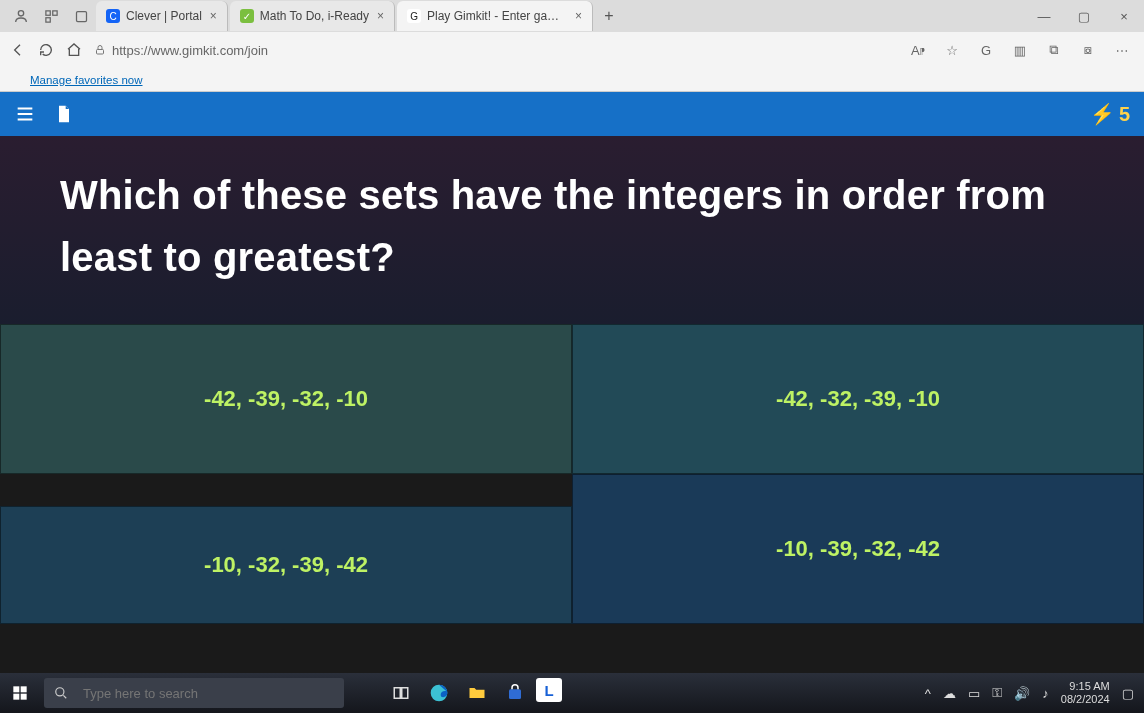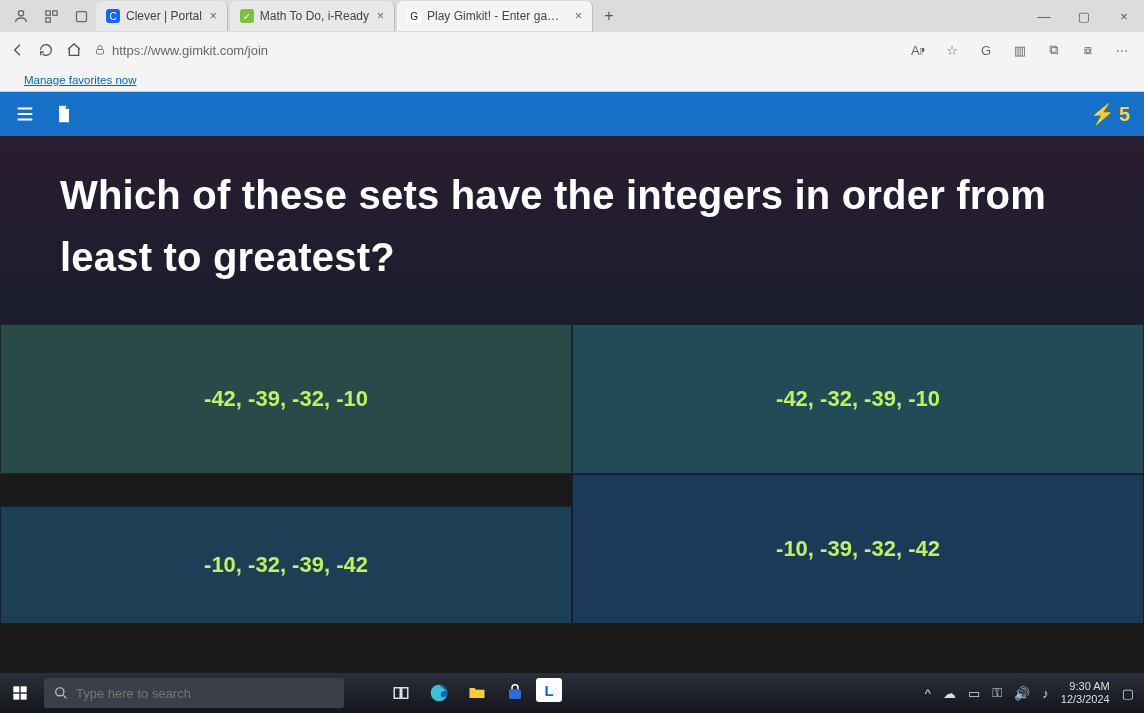--- a/index.html
+++ b/index.html
@@ -20,40 +20,40 @@
 
   .addr-row { display:flex; align-items:center; height:36px; padding: 0 4px; background:#f4f4f4; }
   .addr-row .nav-btn { width:28px; height:28px; display:flex; align-items:center; justify-content:center; color:#555; border-radius:4px; }
   .addr-bar { flex: 0 0 auto; display:flex; align-items:center; margin-left:6px; }
   .addr-bar .lock { color:#777; font-size:12px; margin-right:6px;}
   .addr-bar .url { font-size:13px; color:#666; }
   .addr-right { margin-left:auto; display:flex; gap:14px; padding-right:8px; color:#666; }
   .addr-right .ext { width:20px; height:20px; display:flex; align-items:center; justify-content:center; font-size:13px;}
 
   .fav-hint { height:24px; background:#f4f4f4; font-size:11.5px; color:#555; padding: 0 10px; display:flex; align-items:center; border-bottom:1px solid #ccc;}
-  .fav-hint a { color:#0067b8; text-decoration: underline; margin-left:14px; cursor:pointer;}
+  .fav-hint a { color:#0067b8; text-decoration: underline; margin-left:20px; cursor:pointer;}
 
   
   .app { position: relative; width:100%; }
   .app-header { height:44px; background:#1670c7; display:flex; align-items:center; padding:0 14px; color:#fff; }
   .app-header .menu-icon, .app-header .doc-icon { margin-right:18px; display:flex; align-items:center; }
   .app-header .score { margin-left:auto; color:#ffd24a; font-weight:600; font-size:20px; display:flex; align-items:center; gap:4px;}
   .question-area { background: linear-gradient(180deg, #2a1d30 0%, #1a1d2e 100%); padding: 28px 80px 36px 60px; }
   .question-text { color:#fff; font-weight:800; font-size:40px; line-height:1.55; letter-spacing:0.2px;}
   .answers { display:grid; grid-template-columns: 1fr 1fr; grid-template-rows: 150px 150px; }
   .answer { display:flex; align-items:center; justify-content:center; color:#bef264; font-weight:700; font-size:22px; border:1px solid rgba(0,0,0,0.45); cursor:pointer; }
   .answer.a1 { background:#2a4a4a; }
   .answer.a2 { background:#224a57; }
   .answer.a3 { background:#1d3f55;margin-top:32px; }
   .answer.a4 { background:#1a3a58; }
 
   
   .taskbar { position:absolute; left:0; right:0; bottom:0; height:40px; background: linear-gradient(180deg, #2a2f3a 0%, #14161c 100%); display:flex; align-items:center; color:#ddd; }
   .taskbar .start { width:40px; display:flex; align-items:center; justify-content:center;}
-  .taskbar .search { display:flex; align-items:center; background:#3a3f4a; height:30px; border-radius:3px; padding:0 10px; width:300px; margin-left:4px;}
+  .taskbar .search { display:flex; align-items:center; background:#3a3f4a; height:30px; border-radius:3px; padding:0 10px; width:300px; margin-left:4px;gap:7px;}
   .taskbar .search .mag { margin-right:8px; color:#ccc; font-size:13px;}
   .taskbar .search input { background:transparent; border:none; outline:none; color:#ccc; font-size:13px; width:100%; }
   .taskbar .tb-center { display:flex; gap:4px; margin-left:40px;}
   .taskbar .tb-center .tb-icon { width:34px; height:30px; display:flex; align-items:center; justify-content:center; border-radius:3px;}
   .taskbar .tray { margin-left:auto; display:flex; align-items:center; gap:12px; padding-right:10px; font-size:11px;}
   .taskbar .tray .clock { text-align:right; line-height:1.15; }
   .taskbar .tray .tray-icon { color:#ddd; font-size:13px;}
 
   svg { display:block; }
 </style>
@@ -233,18 +233,18 @@
     <div class="tb-icon" style="background:#fff;color:#1861d6;font-weight:700;font-size:15px;width:26px;height:24px;">L</div>
   </div>
   <div class="tray">
     <span class="tray-icon">^</span>
     <span class="tray-icon">☁</span>
     <span class="tray-icon">▭</span>
     <span class="tray-icon">⚿</span>
     <span class="tray-icon">🔊</span>
     <span class="tray-icon">♪</span>
     <div class="clock">
-      <div>9:30 AM</div>
-      <div>12/3/2024</div>
+      <div>9:15 AM</div>
+      <div>08/2/2024</div>
     </div>
     <span class="tray-icon">▢</span>
   </div>
 </div>
 
 </body></html>

